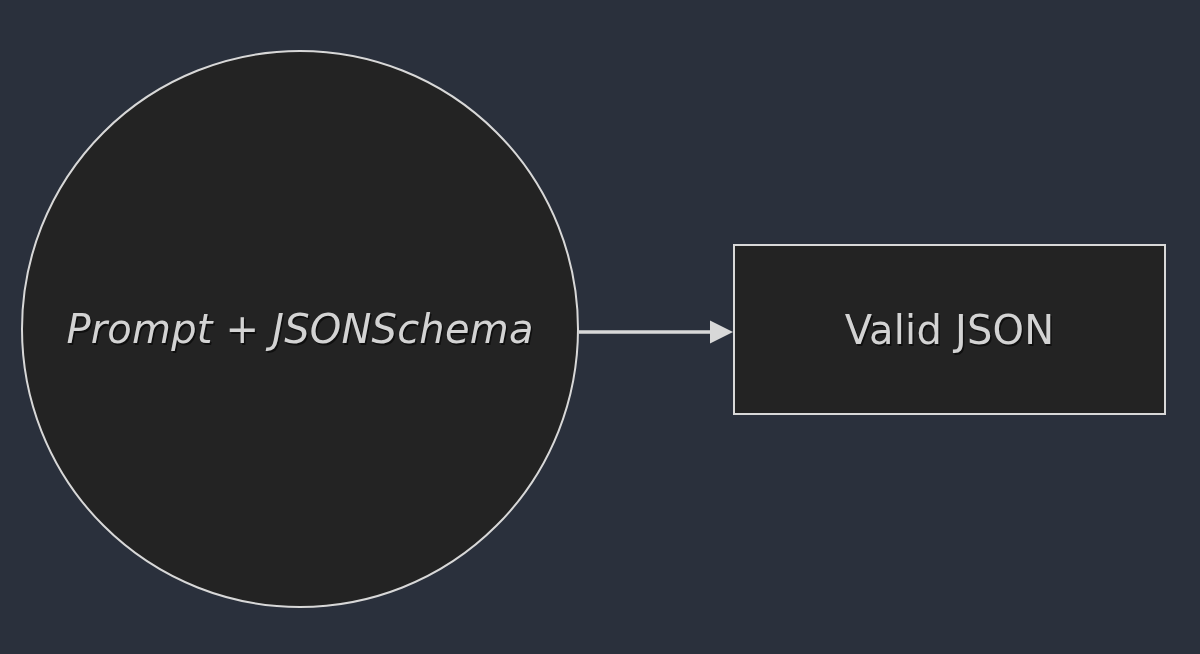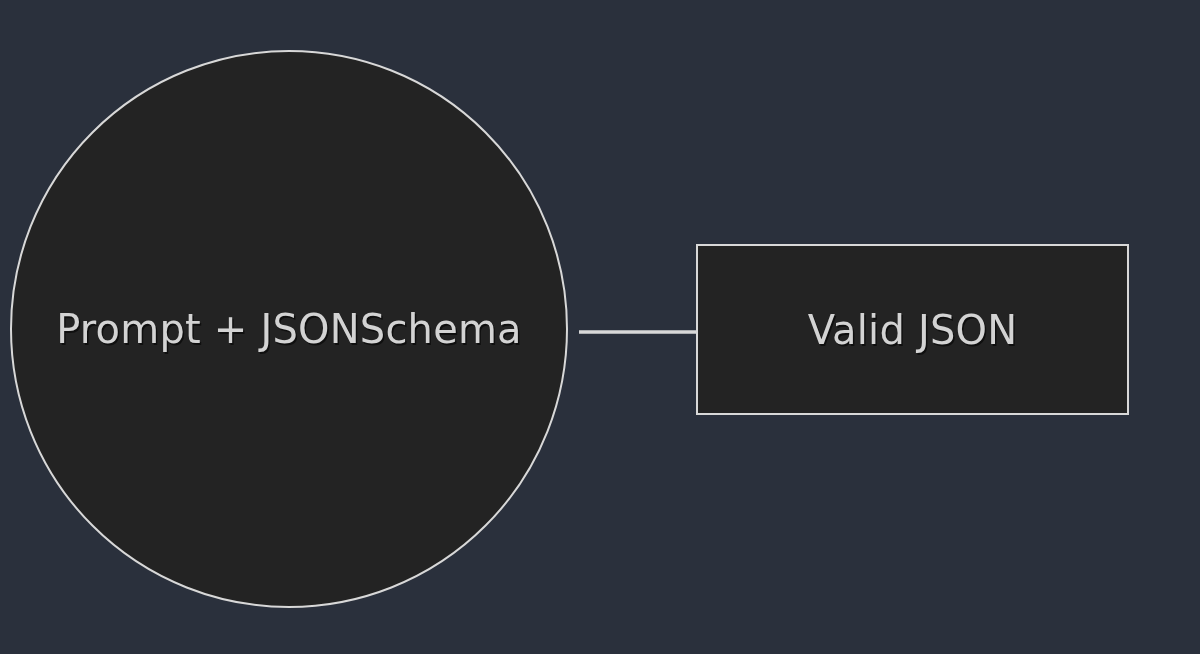--- a/index.html
+++ b/index.html
@@ -27,29 +27,30 @@
     position: absolute;
     box-sizing: border-box;
     background: #232323;
     border: 2.5px solid #d8d8d8;
     display: flex;
     align-items: center;
     justify-content: center;
   }
 
   #node-prompt {
-    left: 10px;
+    left: 21px;
     top: 50px;
     width: 558px;
     height: 558px;
     border-radius: 50%;
+    font-style: italic;
   }
 
   #node-valid-json {
-    left: 696px;
+    left: 733px;
     top: 244px;
     width: 433px;
     height: 171px;
     border-radius: 0;
   }
 
   .node-label {
     color: #d3d3d3;
     font-size: 40px;
     font-weight: 400;

